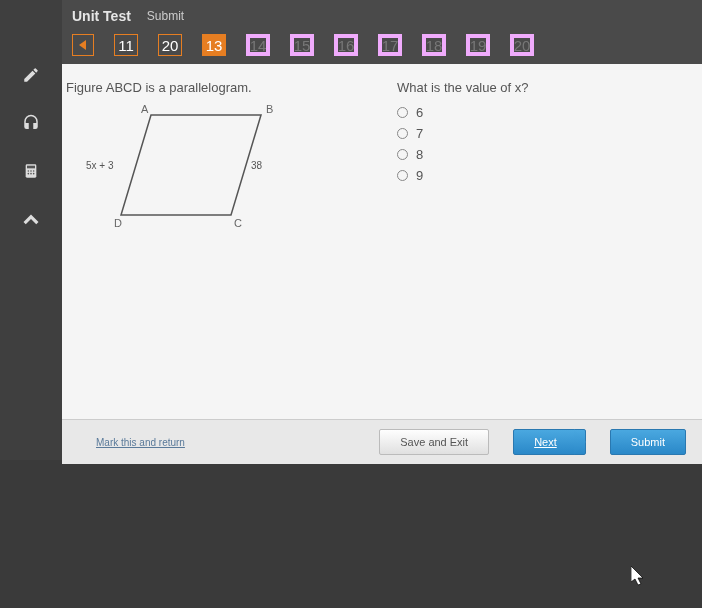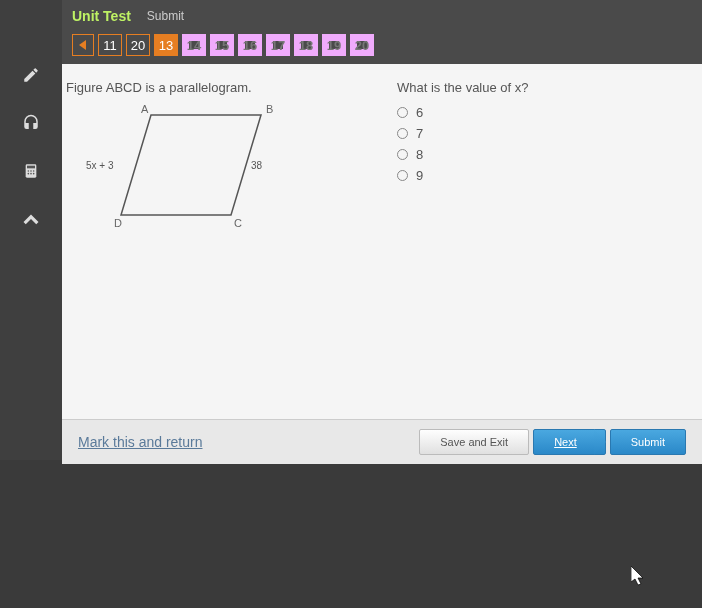--- a/index.html
+++ b/index.html
@@ -12,21 +12,21 @@
       position: relative;
     }
     .header {
       background: #4a4a4a;
       padding: 8px 16px 4px 72px;
       display: flex;
       align-items: center;
       gap: 16px;
     }
     .test-title {
-      color: #bef264;
+      color: #e5e5e5;
       font-weight: bold;
       font-size: 14px;
     }
     .active-label {
       color: #ccc;
       font-size: 12px;
     }
     .nav-bar {
       background: #4a4a4a;
       padding: 6px 16px 8px 72px;
@@ -42,35 +42,35 @@
       align-items: center;
       justify-content: center;
       cursor: pointer;
     }
     .nav-back svg { fill: #e67e22; }
     .nav-item {
       width: 24px; height: 22px;
       border: 1px solid #e67e22;
       background: #4a4a4a;
       color: #fff;
-      font-size: 13px;
+      font-size: 15px;
       display: flex;
       align-items: center;
       justify-content: center;
       cursor: pointer;
+      margin-left: 16px;
     }
     .nav-item.current {
       background: #e67e22;
       color: #fff;
     }
     .nav-item.future {
-      border: 7px solid #f0abfc;
+      border: 4px solid #f0abfc;
       color: #777;
       background: #4a4a4a;
-      font-weight: bold;
     }
     .sidebar {
       position: absolute;
       left: 0; top: 0;
       width: 62px;
       height: 460px;
       background: #3f3f3f;
       display: flex;
       flex-direction: column;
       align-items: center;
@@ -146,29 +146,30 @@
       background: #e8e8e8;
       margin-left: 62px;
       height: 45px;
       display: flex;
       align-items: center;
       padding: 0 16px;
       border-top: 1px solid #ccc;
     }
     .mark-link {
       color: #5a7a9a;
-      font-size: 14px;
+      font-size: 10px;
       text-decoration: underline;
       cursor: pointer;
+      margin-left: 18px;
     }
     .spacer { flex: 1; }
     .btn {
       padding: 6px 20px;
       font-size: 11px;
-      margin-left: 4px;
+      margin-left: 24px;
       cursor: pointer;
       border-radius: 2px;
     }
     .btn-save {
       background: linear-gradient(#fefefe, #e0e0e0);
       border: 1px solid #bbb;
       color: #555;
     }
     .btn-next {
       background: linear-gradient(#4aa8e0, #2a88c8);

